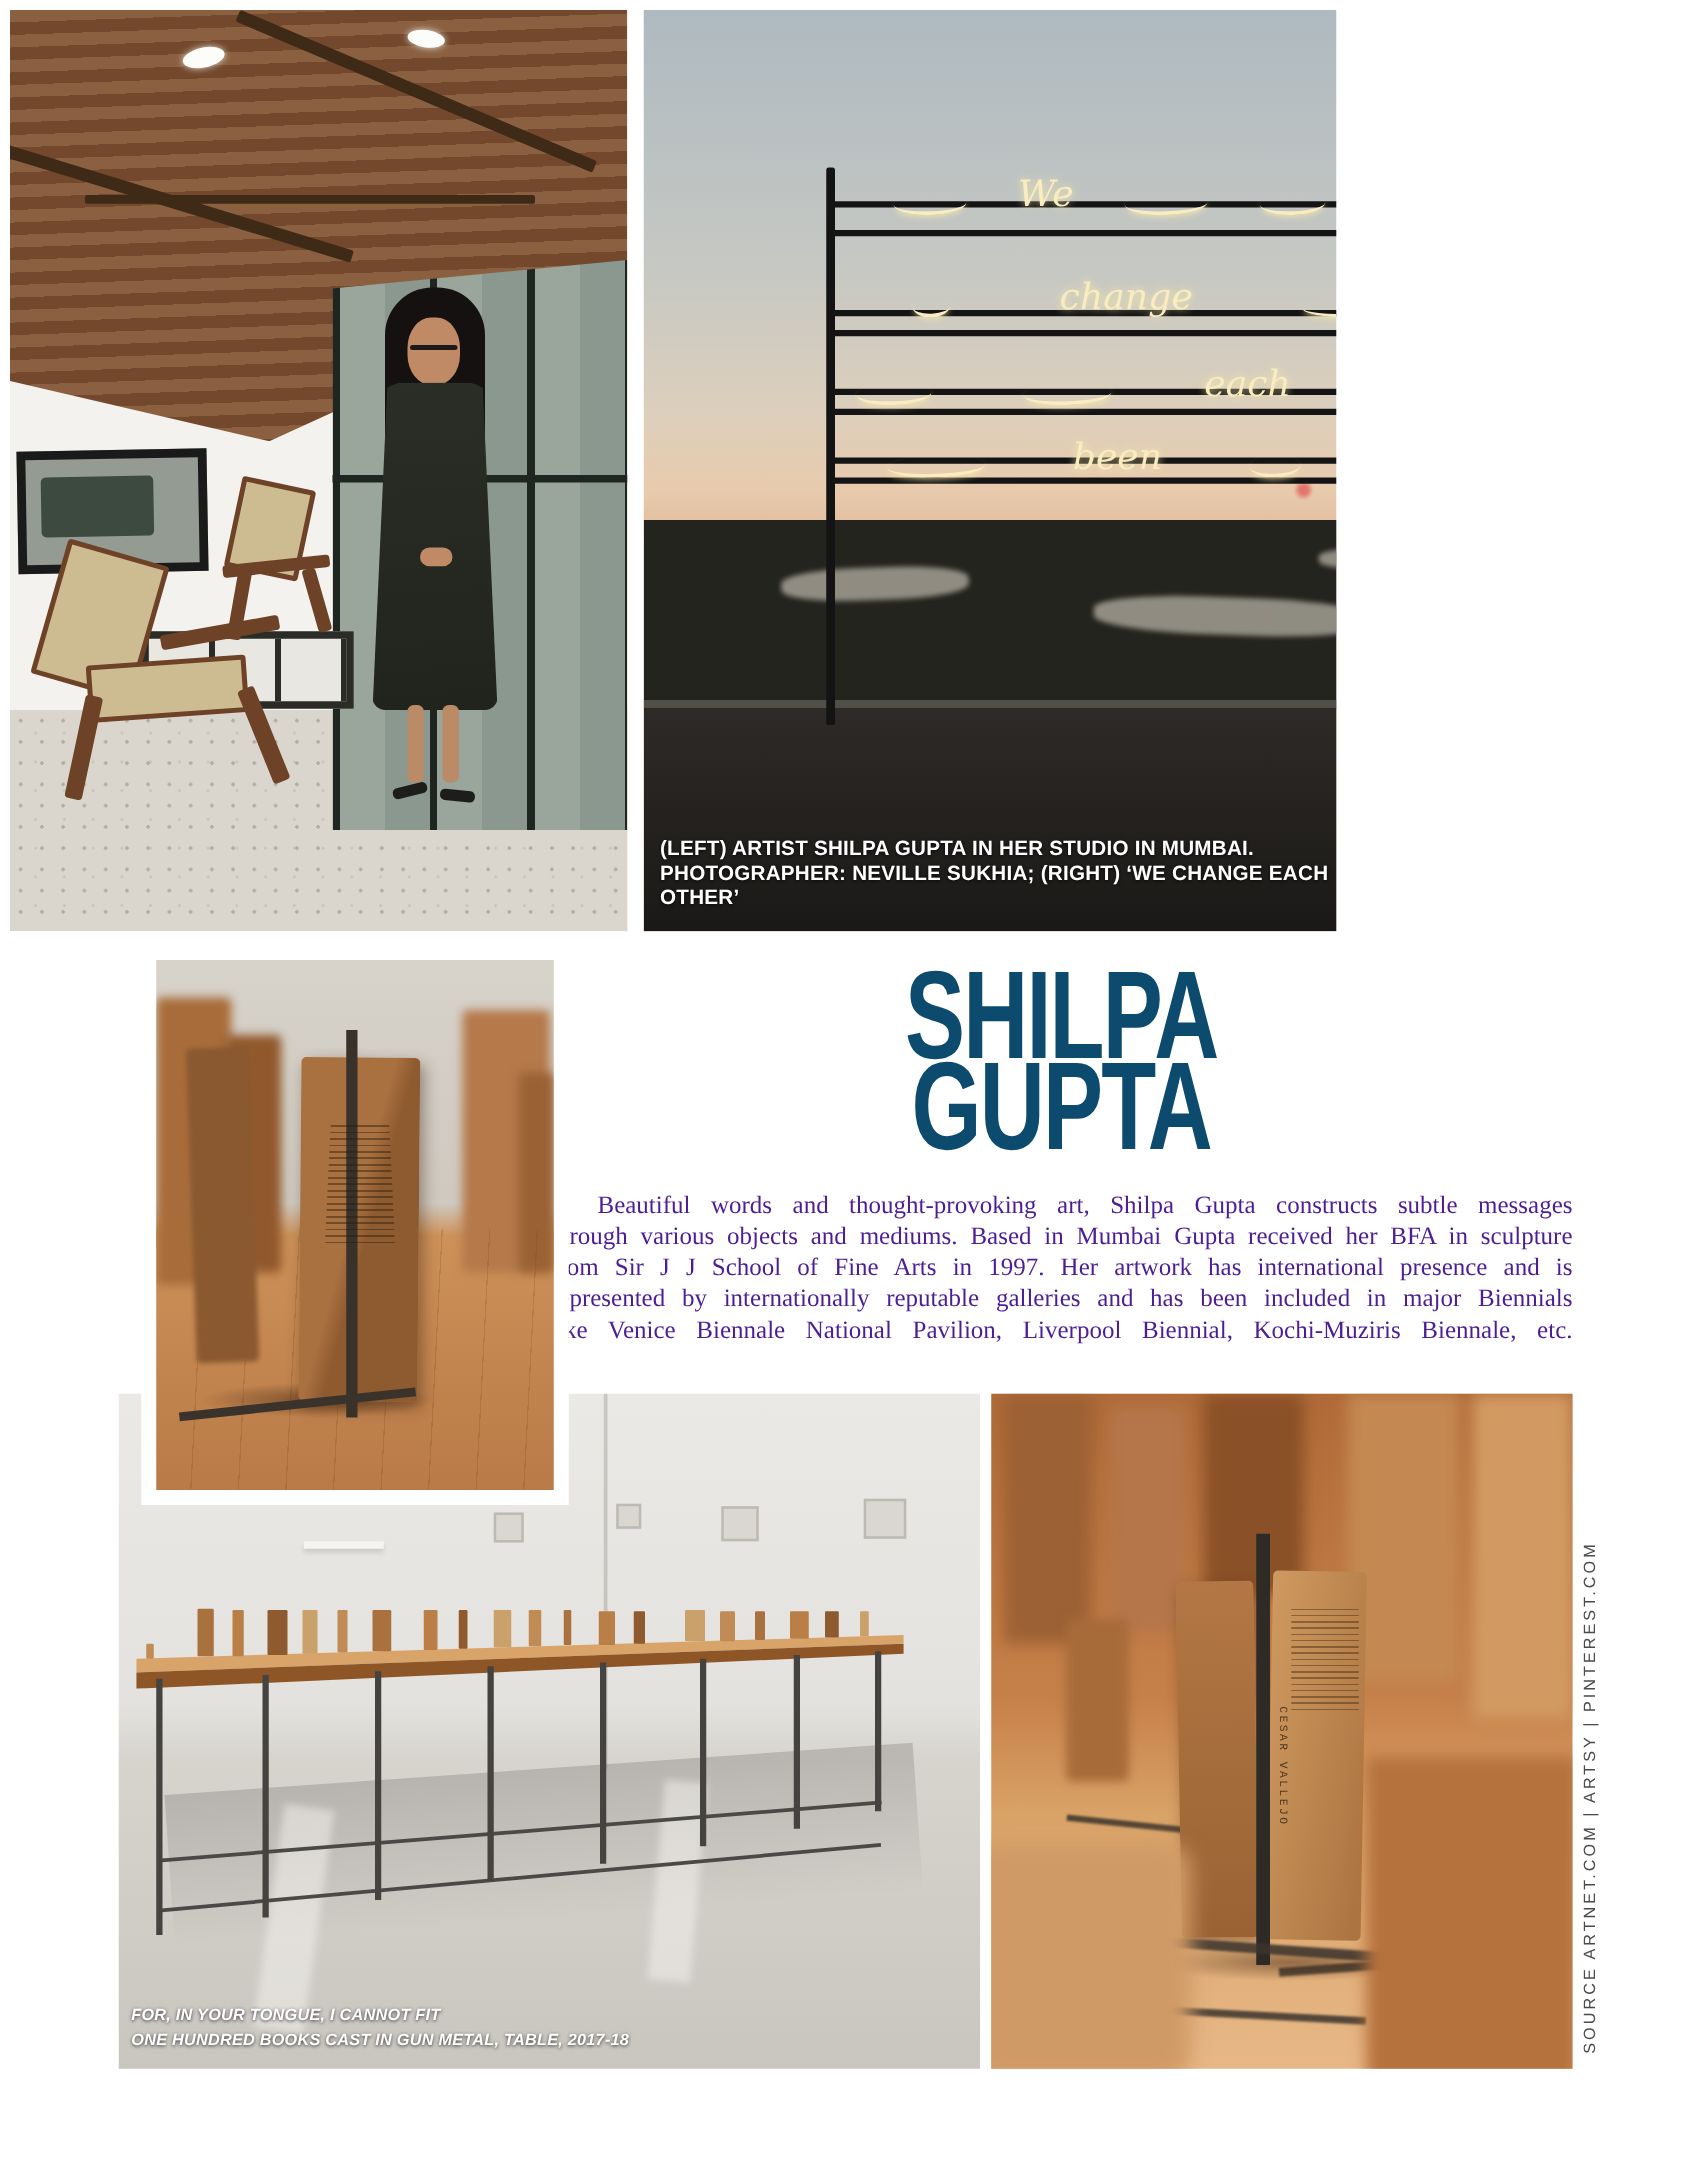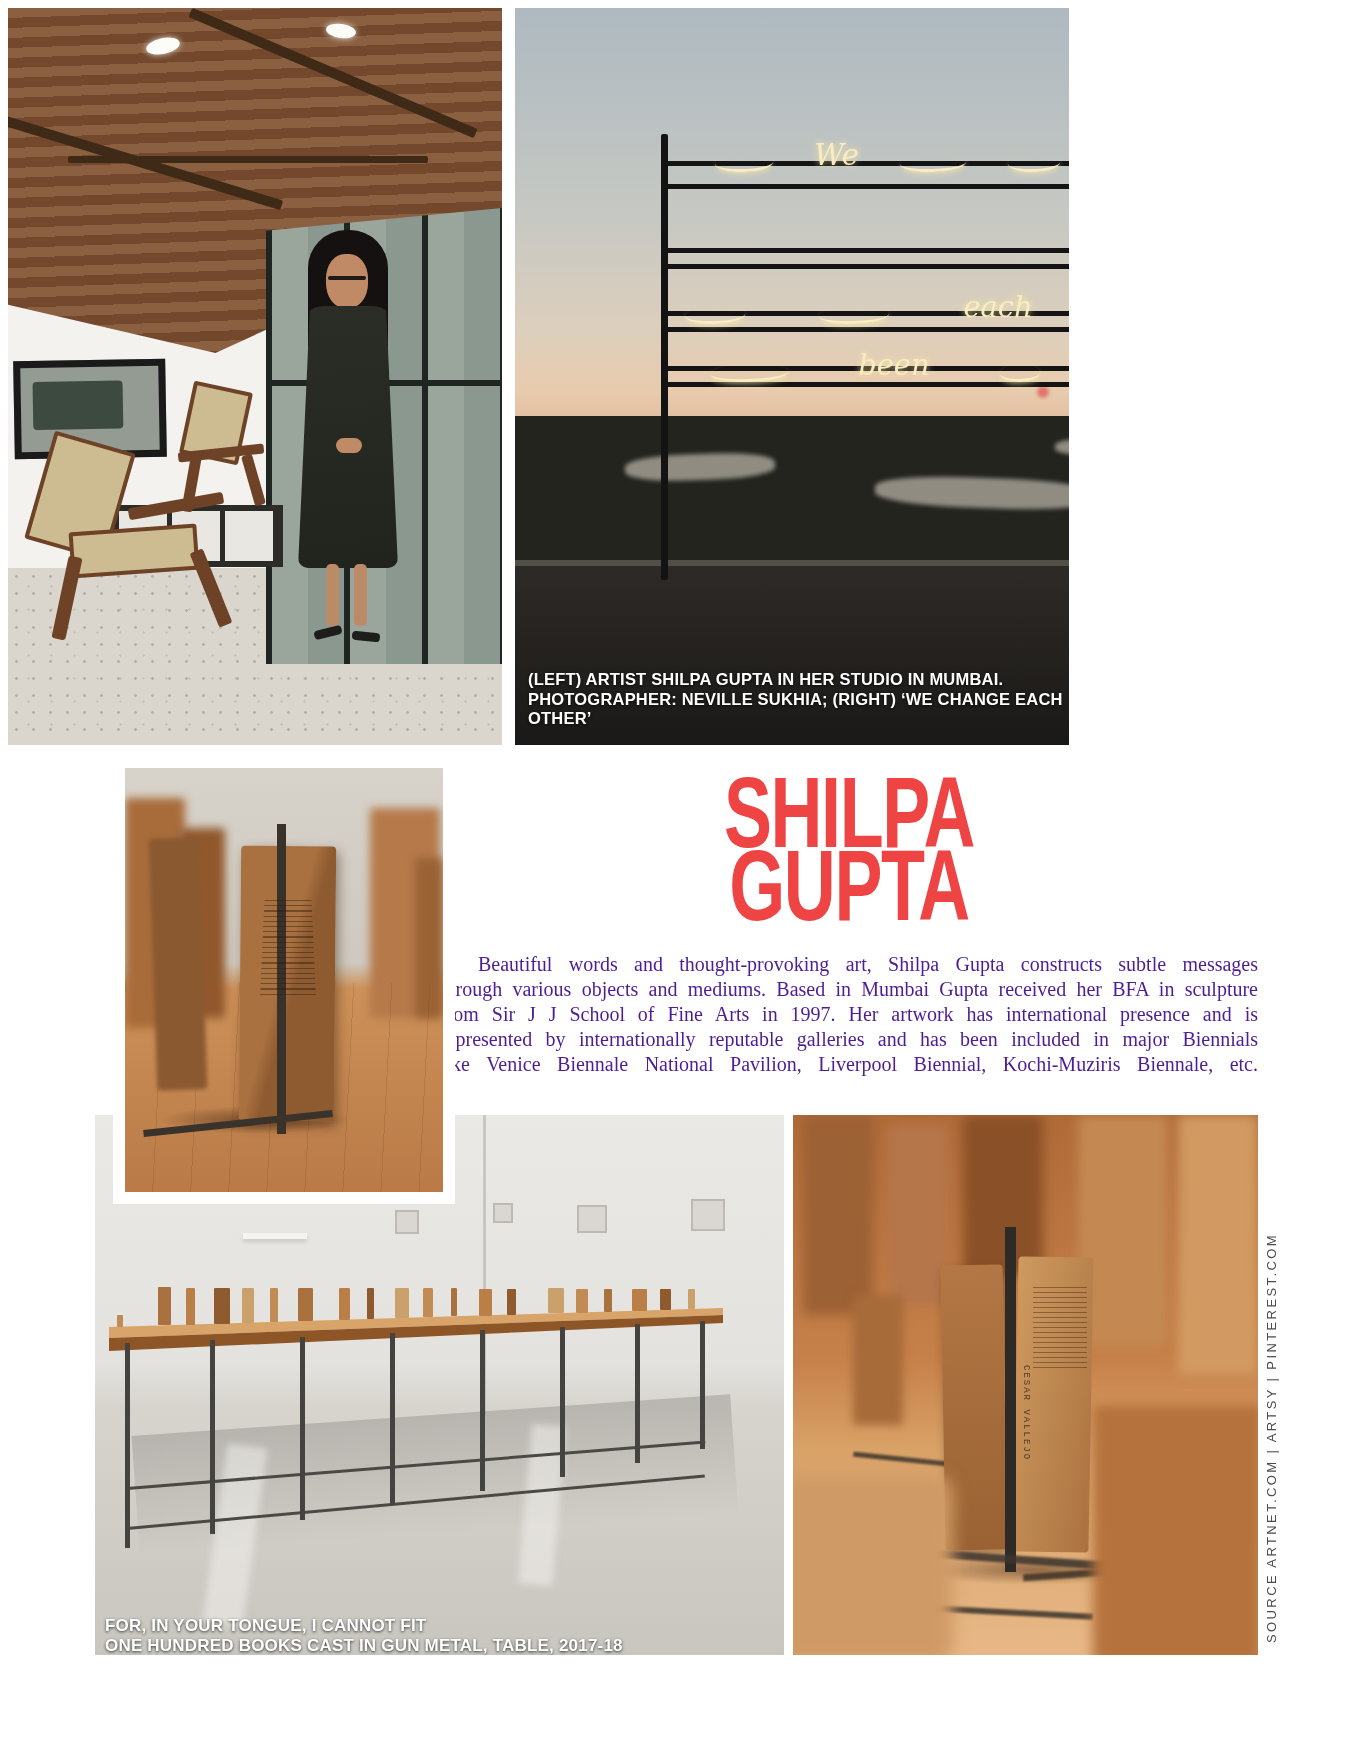--- a/index.html
+++ b/index.html
@@ -52,21 +52,21 @@
   .su-bar{height:5px;background:#141414;border-radius:2px;left:150px;width:487px;}
   .neonrow{display:flex;justify-content:space-between;align-items:flex-end;
     color:#f8ecc0;font-family:"DejaVu Serif",serif;font-style:italic;font-size:29px;
     text-shadow:0 0 7px rgba(250,236,170,.95);}
   .sq{display:inline-block;height:15px;border-bottom:3px solid #f8ecc0;border-radius:50%;
     box-shadow:0 3px 6px -2px rgba(250,236,170,.8);transform:rotate(-2deg);}
   .capt{color:#fff;font-weight:bold;font-size:16.5px;line-height:19.5px;letter-spacing:.2px;
     text-shadow:0 1px 3px rgba(0,0,0,.75);text-transform:uppercase;}
 
   
-  .titleblock{left:440px;top:776px;width:818px;text-align:center;color:#ef4444;}
+  .titleblock{left:440px;top:776px;width:818px;text-align:center;color:#0c4a6e;}
   .titleline{font-size:100px;font-weight:bold;letter-spacing:-2px;line-height:73px;
     transform:scaleX(.72);transform-origin:50% 50%;}
   .intro{left:440px;top:952px;width:818px;font-family:"Liberation Serif",serif;
     font-size:20px;line-height:25px;color:#4c1d95;}
   .intro .l{text-align:justify;text-align-last:justify;}
   .intro .l.first{text-indent:38px;}
 
   
   .booksframe{left:113px;top:756px;width:342px;height:448px;background:#fff;padding:12px;box-sizing:border-box;z-index:5;}
   .bk-in{position:relative;width:318px;height:424px;overflow:hidden;
@@ -171,20 +171,25 @@
     <div class="ab su-bar" style="top:303px;"></div>
     <div class="ab su-bar" style="top:319px;"></div>
     <div class="ab su-bar" style="top:358px;"></div>
     <div class="ab su-bar" style="top:374px;"></div>
     <div class="ab neonrow" style="left:200px;top:130px;width:420px;">
       <span class="sq" style="width:58px;"></span>
       <span>We</span>
       <span class="sq" style="width:66px;"></span>
       <span class="sq" style="width:52px;"></span>
       <span class="sq" style="width:34px;"></span>
+    </div>
+    <div class="ab neonrow" style="left:215px;top:212px;width:400px;">
+      <span class="sq" style="width:30px;"></span>
+      <span>change</span>
+      <span class="sq" style="width:88px;"></span>
     </div>
     <div class="ab neonrow" style="left:170px;top:282px;width:470px;">
       <span class="sq" style="width:60px;"></span>
       <span class="sq" style="width:70px;"></span>
       <span>each</span>
       <span class="sq" style="width:48px;"></span>
     </div>
     <div class="ab neonrow" style="left:195px;top:340px;width:430px;">
       <span class="sq" style="width:78px;"></span>
       <span>been</span>
@@ -247,21 +252,21 @@
         <div class="ab" style="left: 356px; top: 173.432px; width: 6px; height: 28px; background: rgb(169, 113, 61); border-radius: 1px;"></div>
         <div class="ab" style="left: 384px; top: 173.567px; width: 13px; height: 27px; background: rgb(185, 127, 71); border-radius: 1px;"></div>
         <div class="ab" style="left: 412px; top: 173.702px; width: 9px; height: 26px; background: rgb(143, 90, 46); border-radius: 1px;"></div>
         <div class="ab" style="left: 453px; top: 173.435px; width: 16px; height: 25px; background: rgb(202, 160, 107); border-radius: 1px;"></div>
         <div class="ab" style="left: 481px; top: 173.57px; width: 12px; height: 24px; background: rgb(192, 139, 85); border-radius: 1px;"></div>
         <div class="ab" style="left: 509px; top: 173.704px; width: 8px; height: 23px; background: rgb(169, 113, 61); border-radius: 1px;"></div>
         <div class="ab" style="left: 537px; top: 173.839px; width: 15px; height: 22px; background: rgb(185, 127, 71); border-radius: 1px;"></div>
         <div class="ab" style="left: 565px; top: 173.974px; width: 11px; height: 21px; background: rgb(143, 90, 46); border-radius: 1px;"></div>
         <div class="ab" style="left: 593px; top: 174.109px; width: 7px; height: 20px; background: rgb(202, 160, 107); border-radius: 1px;"></div>
       </div>
-    <div class="ab capt" style="left:10px;top:501px;width:600px;font-size:17px;line-height:20px;">
+    <div class="ab capt" style="left:10px;top:487px;width:600px;font-size:13px;line-height:20px;font-style:italic;">
       <div>FOR, IN YOUR TONGUE, I CANNOT FIT</div>
       <div>ONE HUNDRED BOOKS CAST IN GUN METAL, TABLE, 2017-18</div>
     </div>
   </div>
 
   <div class="photo field">
     <div class="ab slab blur6" style="left:10px;top:0;width:70px;height:200px;background:#9c6134;"></div>
     <div class="ab slab blur6" style="left:95px;top:10px;width:60px;height:180px;background:#b5764a;"></div>
     <div class="ab slab blur6" style="left:170px;top:0;width:80px;height:160px;background:#8a5027;"></div>
     <div class="ab slab blur6" style="left:285px;top:0;width:90px;height:230px;background:#c48952;"></div>

